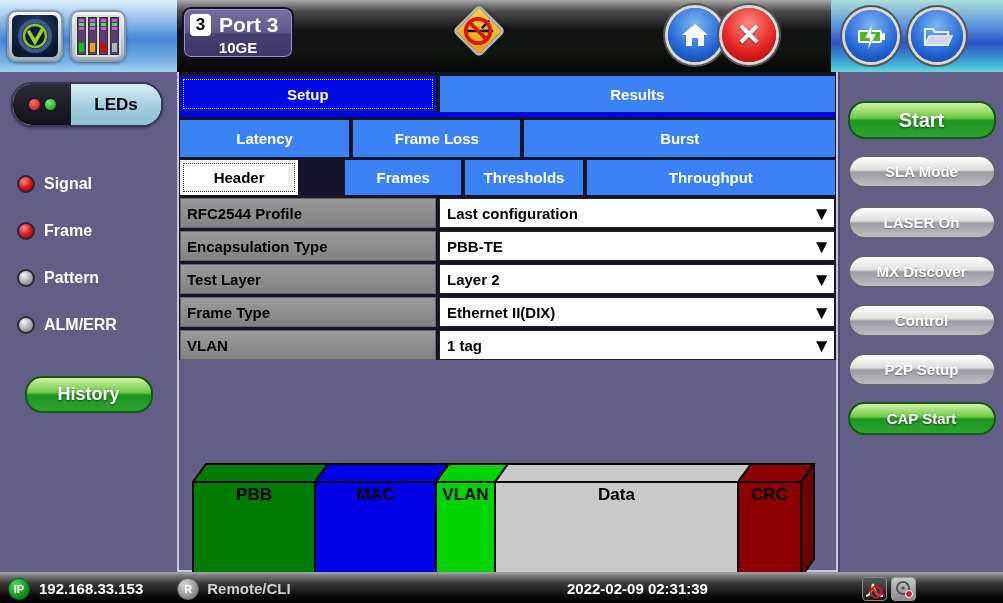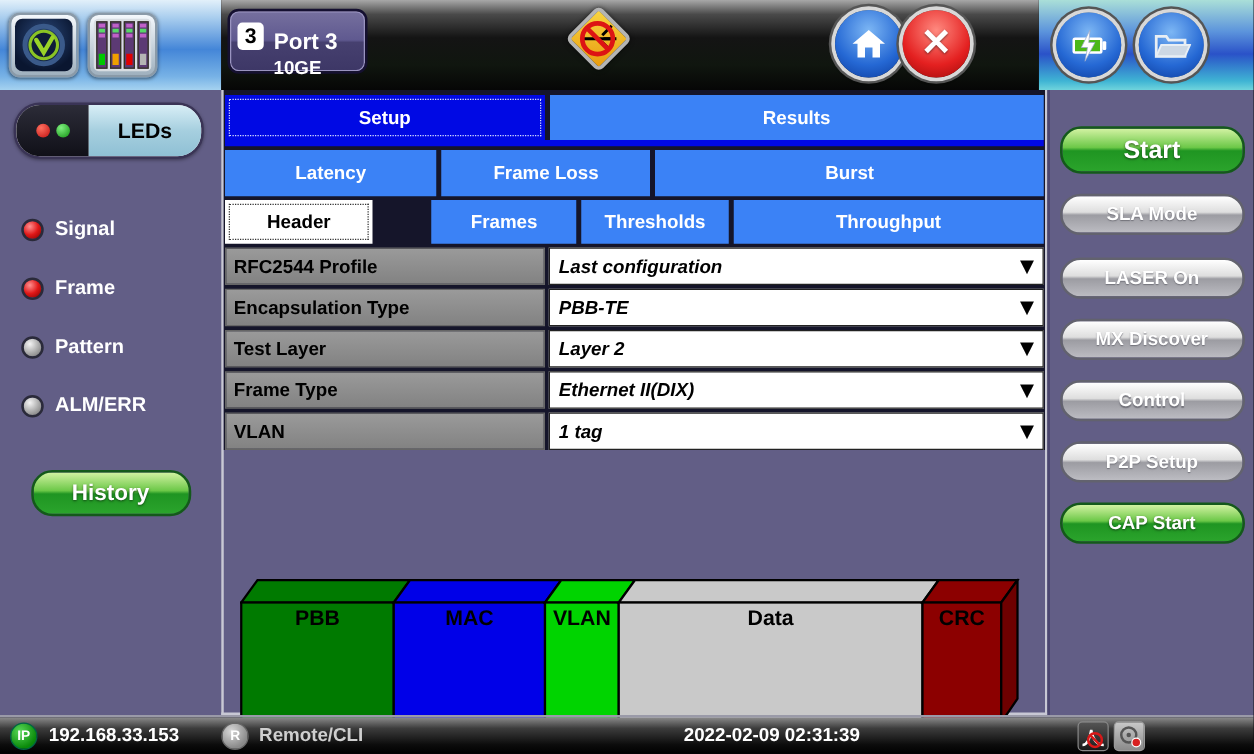--- a/index.html
+++ b/index.html
@@ -16,21 +16,21 @@
   .logo-inner { width:46px; height:42px; border-radius:6px; background:radial-gradient(circle at 50% 35%,#2c4a7c,#0a1630 75%); display:flex; align-items:center; justify-content:center; }
   .mod-inner { width:46px; height:42px; border-radius:4px; background:#d8dde2; display:flex; gap:2px; align-items:center; justify-content:center; padding:2px; }
   .mod-strip { width:9px; height:38px; background:#5c3a74; border:1px solid #332; display:flex; flex-direction:column; }
   .mod-strip .seg { height:3px; margin:1px 1px 0; background:#c060c8; }
   .mod-strip .seg.lit { background:#58d868; }
   .mod-strip .bottom { margin:auto 1px 2px; height:9px; }
 
   .port-tab { position:absolute; left:5px; top:7px; width:112px; height:52px; border-radius:9px; border:2px solid #151030; background:linear-gradient(180deg,#76709e 0%,#5f5990 48%,#46406f 52%,#3d3766 100%); box-shadow:0 0 0 1px #9a94c0 inset; color:#fff; font-weight:bold; padding:4px 6px; }
   .port-row1 { display:flex; align-items:center; gap:8px; }
   .port-num { width:21px; height:22px; background:#fff; color:#000; border-radius:4px; font-size:17px; display:flex; align-items:center; justify-content:center; }
-  .port-name { font-size:18px;margin-top:10px; }
+  .port-name { font-size:21px; }
   .port-rate { text-align:center; font-size:15px; margin-top:2px; }
 
   .warn-diamond { position:absolute; left:283px; top:12px; width:38px; height:38px; transform:rotate(45deg); background:linear-gradient(135deg,#f8d440,#e89c10); border:3px solid #b4b4b4; border-radius:5px; box-shadow:0 0 4px rgba(0,0,0,.6); display:flex; align-items:center; justify-content:center; }
   .warn-diamond svg { transform:rotate(-45deg); }
 
   .circ-btn { width:54px; height:54px; border-radius:50%; border:none; padding:0; display:flex; align-items:center; justify-content:center; box-shadow:0 0 0 3px #d8d8d8, 0 0 0 5px #555, 0 2px 4px rgba(0,0,0,.6); cursor:pointer; }
   .circ-blue { background:radial-gradient(circle at 50% 30%,#7cb6f4,#2568d4 60%,#0c3a9a); }
   .circ-red  { background:radial-gradient(circle at 50% 30%,#ff8a80,#e42020 60%,#9a0808); }
   .home-btn  { position:absolute; left:491px; top:8px; }
   .close-btn { position:absolute; left:545px; top:8px; }
@@ -75,35 +75,35 @@
   .tabrow.l1 .tab { height:36px; }
   .tabrow.l2 .tab { height:37px; }
   .tabrow.l3 .tab { height:35px; }
   .tab.active-blue { background:#0009e4; outline:1px dotted #d8e0ff; outline-offset:-4px; }
   .tab.active-white { background:#fff; color:#000; outline:1px dotted #333; outline-offset:-4px; }
   .blue-underline { height:5px; background:#0009e4; margin-top:-3px; }
 
   .form { display:flex; flex-direction:column; gap:3px; }
   .form-row { display:grid; grid-template-columns:256px 1fr; gap:3px; height:30px; }
   .f-label { background:linear-gradient(180deg,#9a9a9a,#828282); color:#000; font-weight:bold; font-size:15px; display:flex; align-items:center; padding-left:6px; border:1px solid #666; }
-  .f-value { background:#fff; color:#000; font-weight:bold; font-size:15px; display:flex; align-items:center; padding-left:7px; border:1px solid #222; cursor:pointer;font-style:italic; }
+  .f-value { background:#fff; color:#000; font-weight:bold; font-size:15px; display:flex; align-items:center; padding-left:7px; border:1px solid #222; cursor:pointer; }
   .f-arrow { margin-left:auto; margin-right:3px; font-size:19px; line-height:1; color:#000; }
 
   .diagram-area { flex:1; position:relative;padding-left:24px; }
   .diagram-area svg { position:absolute; left:13px; top:103px; }
 
   
   .statusbar { height:31px; flex-shrink:0; background:linear-gradient(180deg,#8a8a8a 0%,#3c3c3c 30%,#0c0c0c 75%,#000 100%); border-top:2px solid #9a9aa8; display:flex; align-items:center; position:relative; padding-left:8px; color:#fff; font-weight:bold; font-size:15px; }
   .circle-ic { width:22px; height:22px; border-radius:50%; display:flex; align-items:center; justify-content:center; font-size:11px; font-weight:bold; color:#fff; flex-shrink:0; }
   .circle-ic.ip { background:radial-gradient(circle at 35% 30%,#58d858,#0a8a0a 70%); border:1px solid #064; }
   .circle-ic.r  { background:radial-gradient(circle at 35% 30%,#d8d8d8,#8a8a8a 70%); border:1px solid #666; }
   .ip-text { margin-left:9px; }
   .circle-ic.r { margin-left:34px; }
   .mode-text { margin-left:8px; color:#cfcfcf; }
-  .datetime { position:absolute; left:547px; }
+  .datetime { position:absolute; left:567px; }
   .mini-icons { position:absolute; right:87px; display:flex; gap:4px; }
   .mini-ic { width:25px; height:24px; border-radius:4px; display:flex; align-items:center; justify-content:center; }
   .mini-ic.one { background:linear-gradient(180deg,#555,#1a1a1a); border:1px solid #888; }
   .mini-ic.two { background:linear-gradient(180deg,#c8c8c8,#8a8a8a); border:1px solid #999; }
 </style>
 </head>
 <body>
 
 <div class="screen">
 

